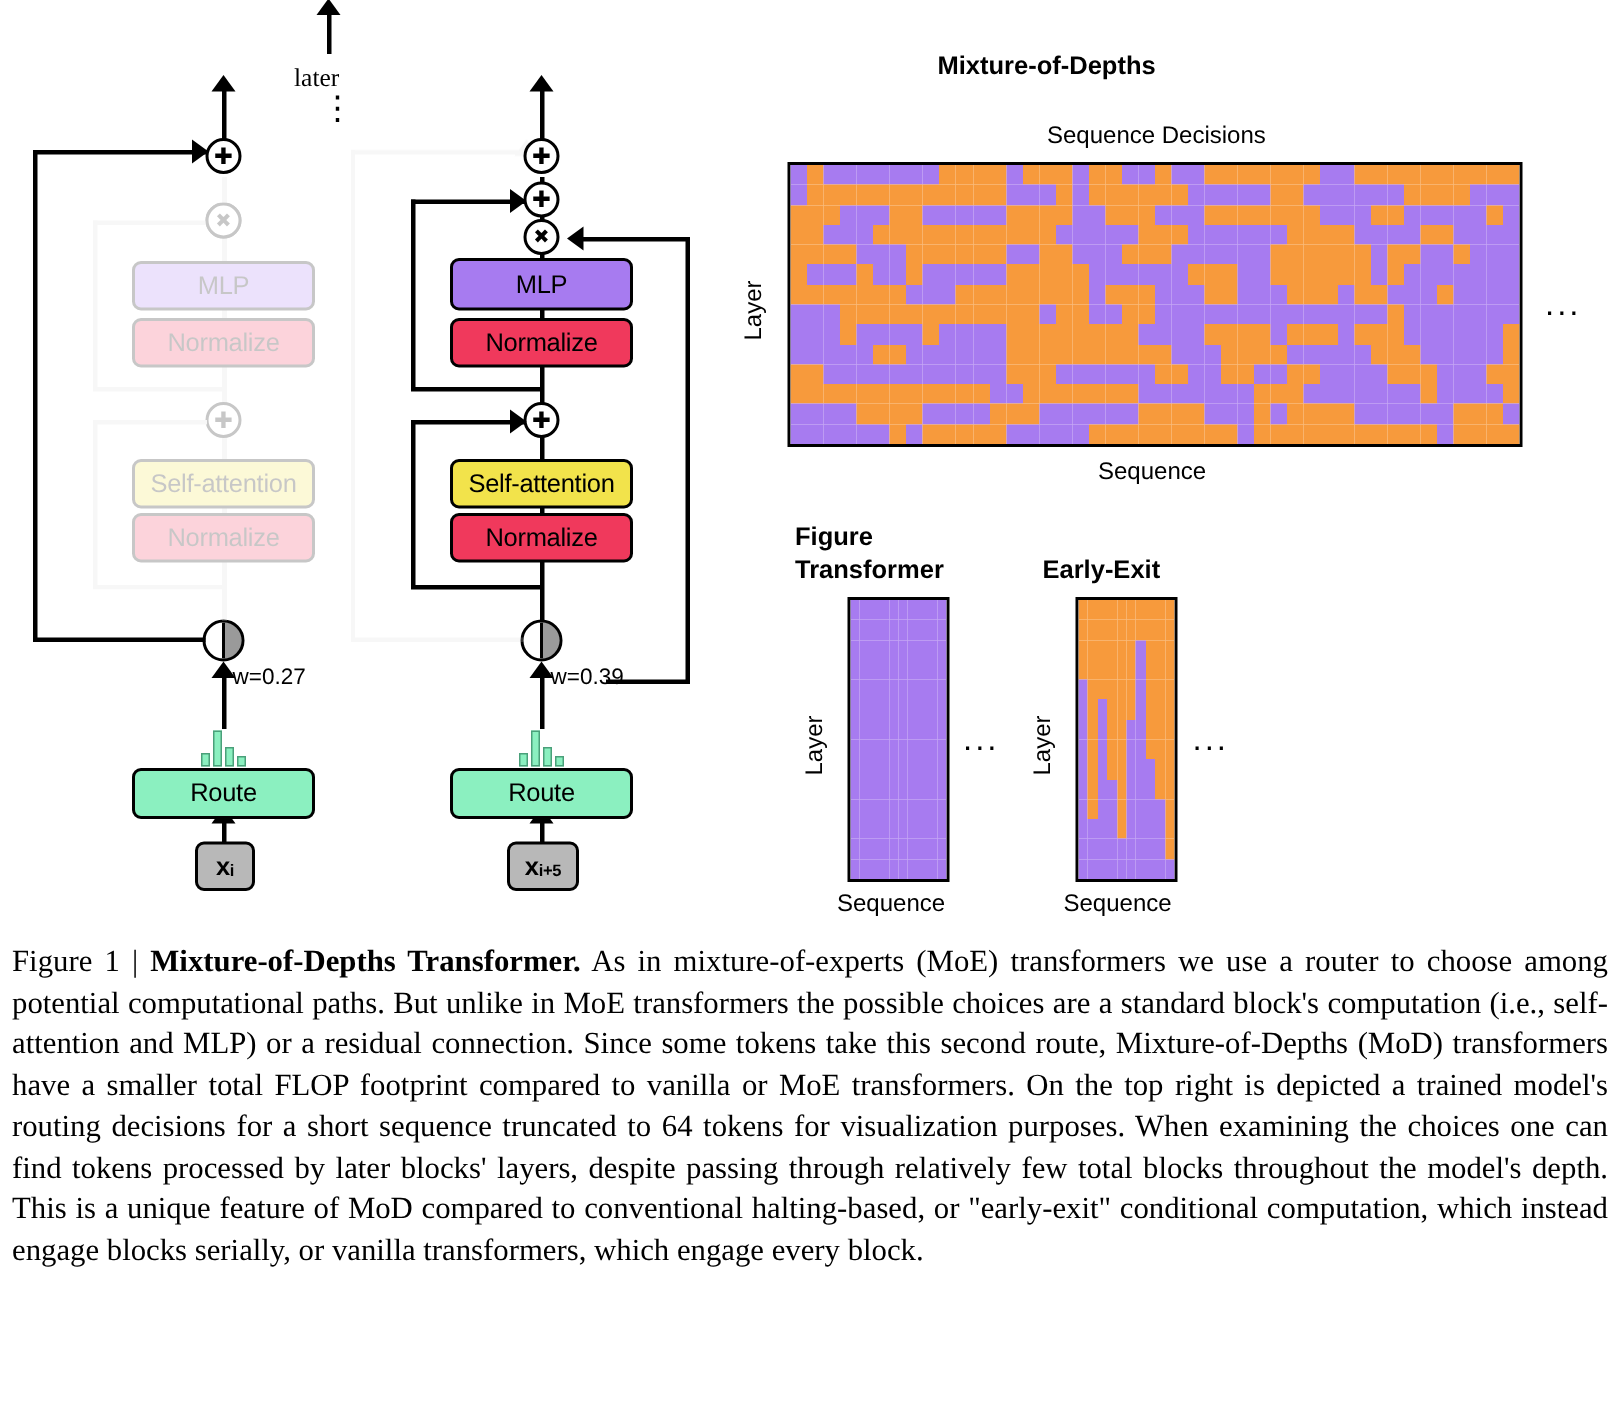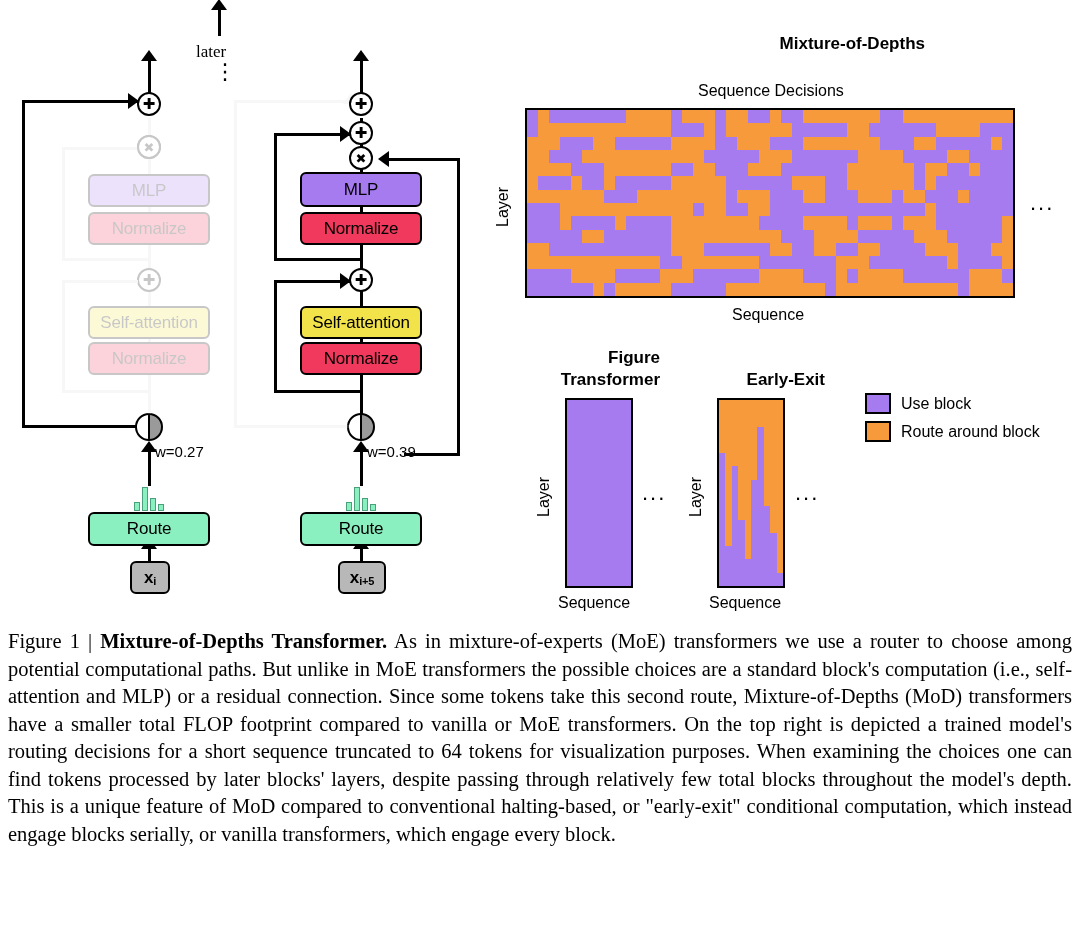--- a/index.html
+++ b/index.html
@@ -150,21 +150,21 @@
     transform: rotate(-90deg);
     transform-origin: center center;
   }
   .title {
     position: absolute;
     font-family: "Liberation Sans", sans-serif;
     font-weight: bold;
     font-size: 17px;
     color: #000;
     white-space: nowrap;
-    text-align: right;
+    text-align: left;
   }
   .ell {
     position: absolute;
     font-family: "Liberation Sans", sans-serif;
     font-size: 22px;
     color: #000;
     letter-spacing: 2px;
   }
 
   
@@ -1263,28 +1263,18 @@
         <span style="background:#a77bf0"></span>
         <span style="background:#a77bf0"></span>
         <span style="background:#a77bf0"></span>
       </div>
 
     <div class="axlabel vert" style="left:-14px;top:143px;width:50px;">Layer</div>
     <div class="axlabel" style="left:24px;top:254px;">Sequence</div>
     <div class="ell" style="left:110px;top:140px;">...</div>
   </div>
 
-  <div class="legend" id="legend" style="left:865px;top:393px;">
-      <div class="row">
-        <span class="sw" style="background:#a77bf0"></span>
-        <span class="txt">Use block</span>
-      </div>
-      <div class="row">
-        <span class="sw" style="background:#f79a3c"></span>
-        <span class="txt">Route around block</span>
-      </div>
-    </div>
 
   <div id="caption">
     <span>Figure 1 | </span><b>Mixture-of-Depths Transformer.</b><span> As in mixture-of-experts (MoE) transformers we use a router to choose among potential computational paths. But unlike in MoE transformers the possible choices are a standard block's computation (i.e., self-attention and MLP) or a residual connection. Since some tokens take this second route, Mixture-of-Depths (MoD) transformers have a smaller total FLOP footprint compared to vanilla or MoE transformers. On the top right is depicted a trained model's routing decisions for a short sequence truncated to 64 tokens for visualization purposes. When examining the choices one can find tokens processed by later blocks' layers, despite passing through relatively few total blocks throughout the model's depth. This is a unique feature of MoD compared to conventional halting-based, or "early-exit" conditional computation, which instead engage blocks serially, or vanilla transformers, which engage every block.</span>
   </div>
 
 </div>
 
 </body></html>

